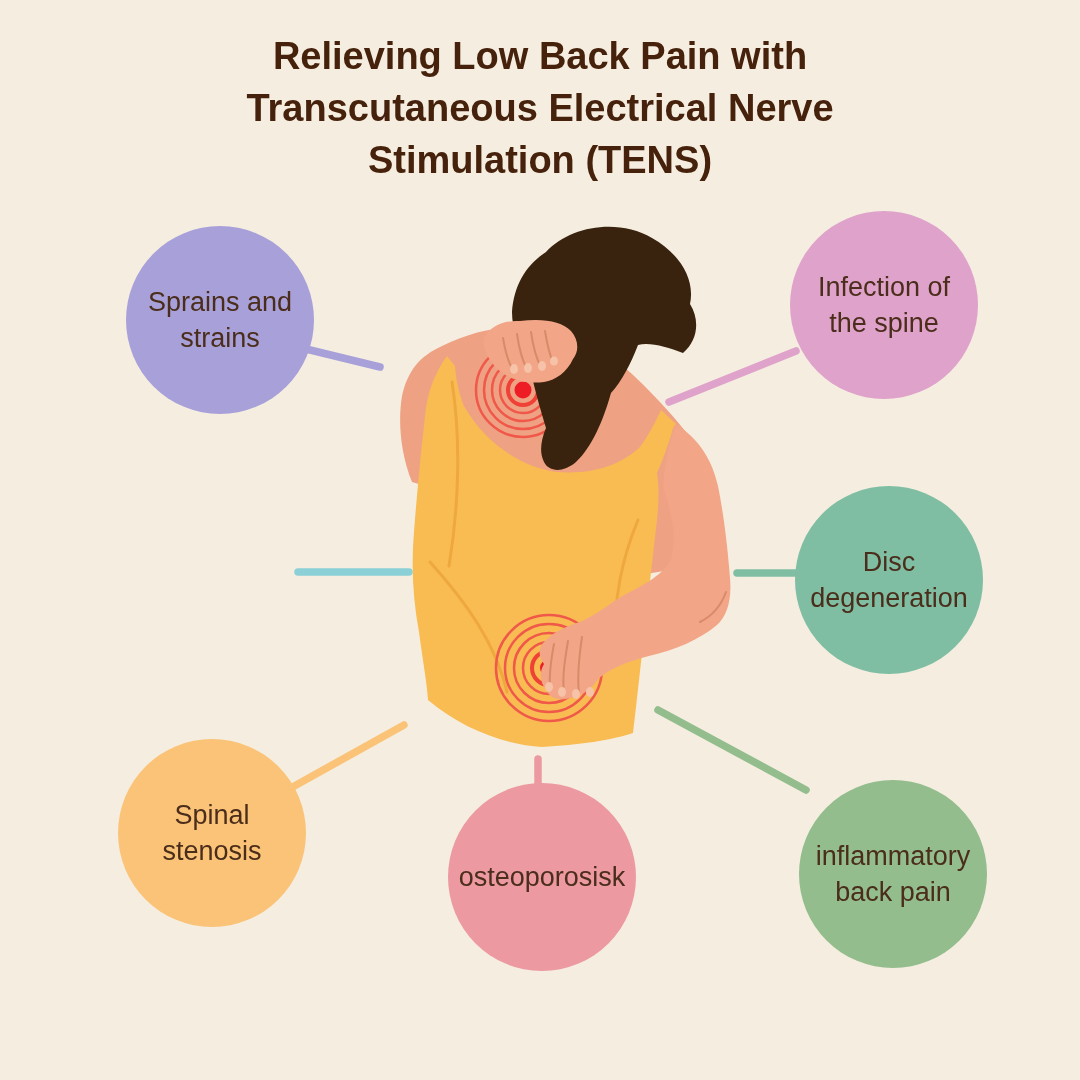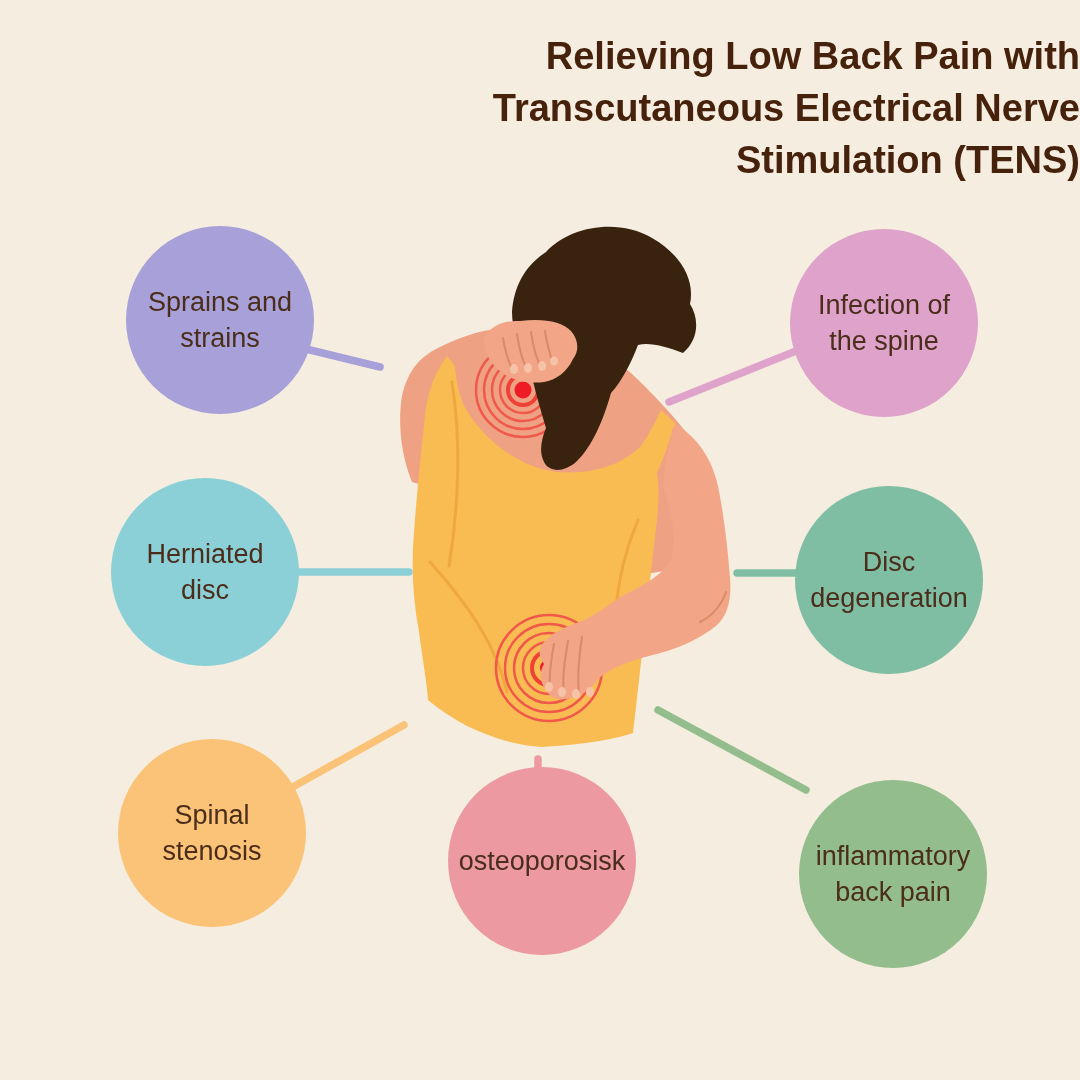--- a/index.html
+++ b/index.html
@@ -7,21 +7,21 @@
     position:relative;
     width:1080px;height:1080px;
     overflow:hidden;
     background:var(--background,#F5EEE0);
     font-family:"Liberation Sans", sans-serif;
   }
   .page-title{
     position:absolute;
     left:0;top:30px;width:1080px;
     margin:0;
-    text-align:right;
+    text-align:center;
     font-size:38px;
     line-height:52px;
     font-weight:700;
     letter-spacing:0px;
     color:var(--title,#46220C);
     white-space:pre-line;
   }
   .fig-layer{
     position:absolute;left:0;top:0;width:1080px;height:1080px;
   }
@@ -32,25 +32,25 @@
     display:flex;align-items:center;justify-content:center;
     text-align:center;
   }
   .bubble-label{
     font-size:27px;
     line-height:36px;
     color:var(--label_text,#4A2D1B);
     white-space:pre-line;
   }
   .b1{left:126px;top:226px;}
-  .b2{left:790px;top:229px;}
+  .b2{left:790px;top:211px;}
   .b3{left:111px;top:478px;}
   .b4{left:795px;top:486px;}
   .b5{left:118px;top:739px;}
-  .b6{left:448px;top:767px;}
+  .b6{left:448px;top:783px;}
   .b7{left:799px;top:780px;}
 
   
   .skin-back{fill:var(--skin_back,#EFA183);}
   .skin{fill:var(--skin,#F2A687);}
   .hair{fill:var(--hair,#3A230E);}
   .shirt{fill:var(--shirt,#F8BC52);}
   .fold{stroke:var(--shirt_fold,#EFA83E);stroke-width:3;fill:none;stroke-linecap:round;}
   .shade{stroke:var(--skin_shadow,#D98A69);stroke-width:2;fill:none;stroke-linecap:round;}
   .nail{fill:var(--nail,#F6C2A8);}
@@ -198,24 +198,20 @@
   </svg>
 
   <div class="bubble b1" style="background-color: rgb(168, 160, 216);">
     <span class="bubble-label">Sprains and
 strains</span>
   </div>
   <div class="bubble b2" style="background-color: rgb(223, 162, 202);">
     <span class="bubble-label">Infection of
 the spine</span>
   </div>
-  <div class="bubble b3" style="background-color: rgb(139, 208, 214);">
-    <span class="bubble-label">Herniated
-disc</span>
-  </div>
   <div class="bubble b4" style="background-color: rgb(127, 190, 162);">
     <span class="bubble-label">Disc
 degeneration</span>
   </div>
   <div class="bubble b5" style="background-color: rgb(250, 195, 119);">
     <span class="bubble-label">Spinal
 stenosis</span>
   </div>
   <div class="bubble b6" style="background-color: rgb(236, 153, 161);">
     <span class="bubble-label">osteoporosisk</span>

